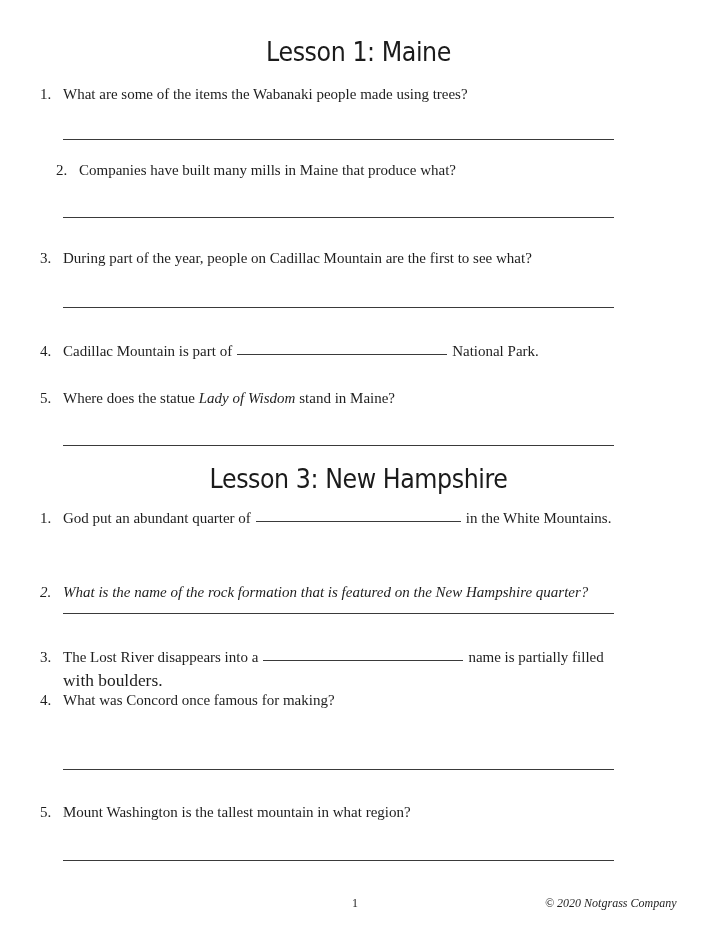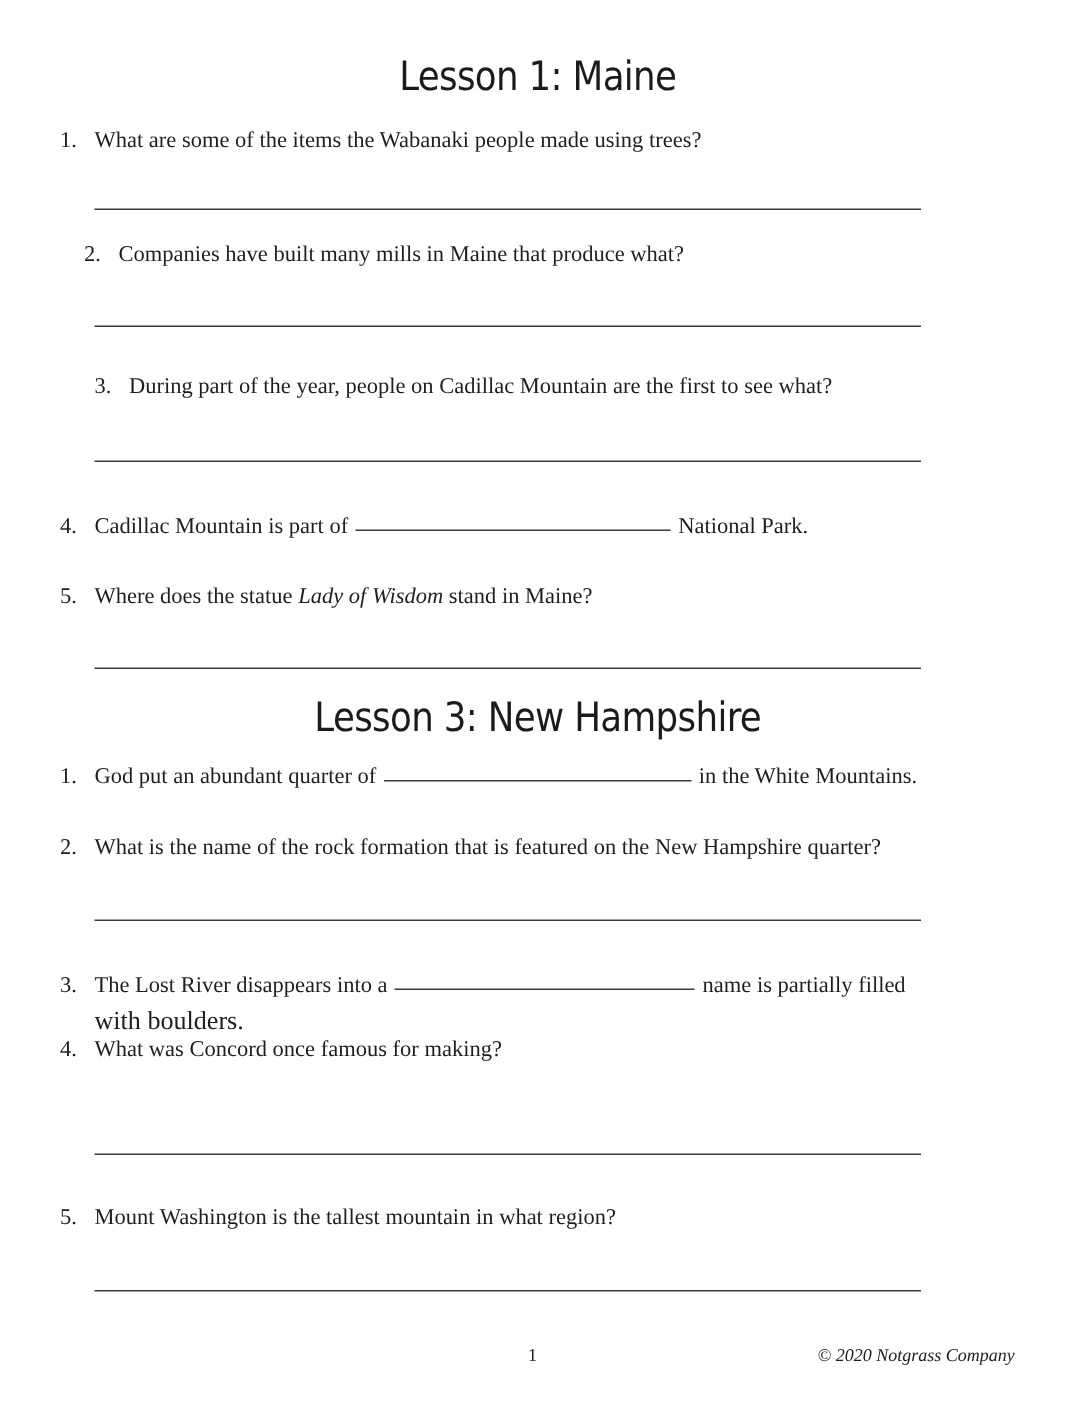--- a/index.html
+++ b/index.html
@@ -28,41 +28,41 @@
 <div class="q" style="top:82px;">
   <span class="num">1.</span><span>What are some of the items the Wabanaki people made using trees?</span>
 </div>
 <div class="line" style="top:139px;"></div>
 
 <div class="q" style="top:158px;margin-left:16px;">
   <span class="num">2.</span><span>Companies have built many mills in Maine that produce what?</span>
 </div>
 <div class="line" style="top:217px;"></div>
 
-<div class="q" style="top:246px;margin-left:23px;">
+<div class="q" style="top:246px;">
   <span class="num">3.</span><span>During part of the year, people on Cadillac Mountain are the first to see what?</span>
 </div>
 <div class="line" style="top:307px;"></div>
 
 <div class="q" style="top:339px;">
   <span class="num">4.</span><span>Cadillac Mountain is part of</span><span class="blank" style="width:210px;"></span><span>National Park.</span>
 </div>
 
 <div class="q" style="top:386px;">
   <span class="num">5.</span><span>Where does the statue </span><em>Lady of Wisdom</em><span> stand in Maine?</span>
 </div>
 <div class="line" style="top:445px;"></div>
 
 <div class="title" style="top:463px;">Lesson 3: New Hampshire</div>
 
 <div class="q" style="top:506px;">
   <span class="num">1.</span><span>God put an abundant quarter of</span><span class="blank" style="width:205px;"></span><span>in the White Mountains.</span>
 </div>
 
-<div class="q" style="top:553px;">
+<div class="q" style="top:580px;font-style:italic;">
   <span class="num">2.</span><span>What is the name of the rock formation that is featured on the New Hampshire quarter?</span>
 </div>
 <div class="line" style="top:613px;"></div>
 
 <div class="q" style="top:645px;">
   <span class="num">3.</span><span>The Lost River disappears into a</span><span class="blank" style="width:200px;"></span><span>name is partially filled</span>
 </div>
 <div class="cont" style="top:668px;">with boulders.</div>
 
 <div class="q" style="top:688px;">

